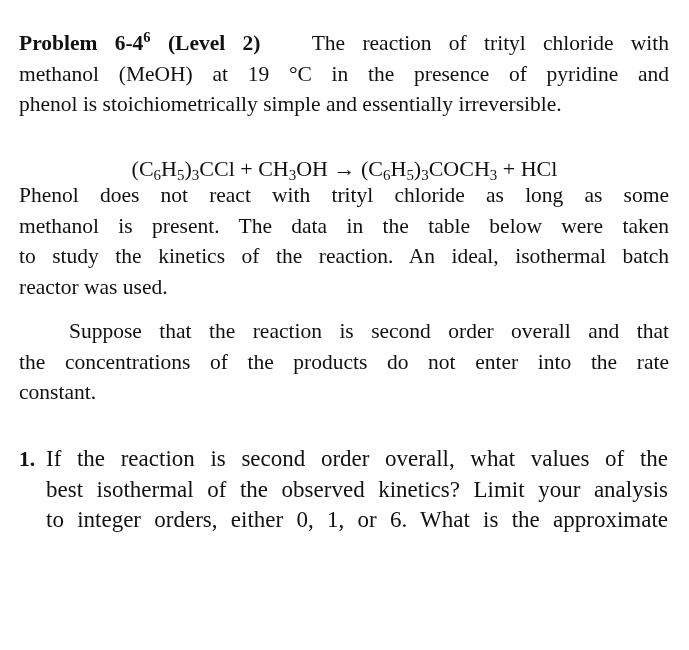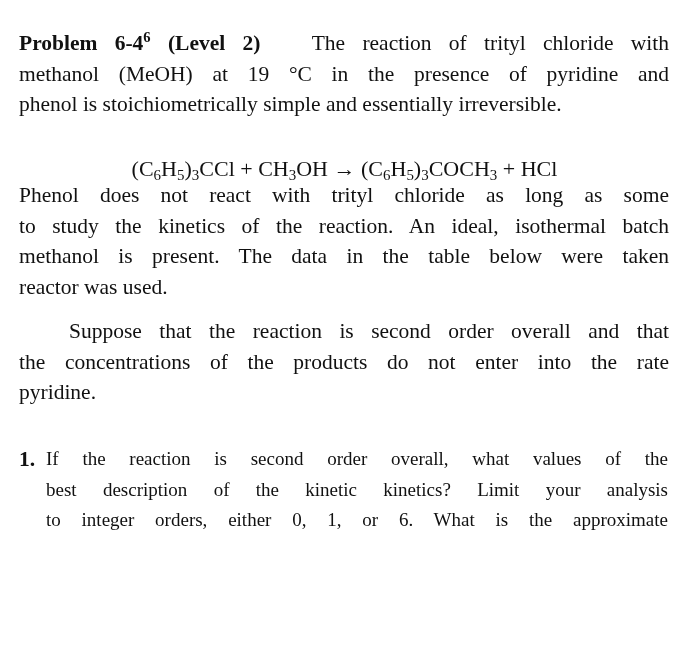--- a/index.html
+++ b/index.html
@@ -7,50 +7,50 @@
   .page { position:relative; width:569px; height:650px;text-decoration:underline; }
   .para { position:absolute; left:19px; width:650px; font-size:21.5px; line-height:30.5px; text-align:justify; }
   .line { display:block; white-space:nowrap; text-align-last:justify; text-align:justify; }
   .line.last { text-align-last:left; }
   .bold { font-weight:bold; }
   .eq { position:absolute; left:0; width:689px; top:143px; text-align:center; font-size:22px;margin-top:13px; }
   sub { font-size:0.68em; vertical-align:-0.25em; line-height:0; }
   sup { font-size:0.68em; vertical-align:0.55em; line-height:0; }
   .indent { padding-left:50px; }
   .qnum { position:absolute; left:19px; font-weight:bold; font-size:21.5px; }
-  .qtext { position:absolute; left:46px; width:622px; font-size:19px; line-height:30.5px; }
+  .qtext { position:absolute; left:46px; width:622px; font-size:23px; line-height:30.5px; }
 </style>
 </head>
 <body>
 
 <div class="page">
 
   <div class="para" style="top:28px;">
     <span class="line"><span class="bold"><span>Problem 6-4</span><sup>6</sup> <span>(Level 2)</span></span>&nbsp;&nbsp; <span>The reaction of trityl chloride with</span></span>
     <span class="line">methanol (MeOH) at 19 °C in the presence of pyridine and</span>
     <span class="line last">phenol is stoichiometrically simple and essentially irreversible.</span>
   </div>
 
   <div class="eq">
     (C<sub>6</sub>H<sub>5</sub>)<sub>3</sub>CCl <span>+</span> CH<sub>3</sub>OH <span>→</span> (C<sub>6</sub>H<sub>5</sub>)<sub>3</sub>COCH<sub>3</sub> <span>+</span> <span>HCl</span>
   </div>
 
   <div class="para" style="top:180px;">
     <span class="line">Phenol does not react with trityl chloride as long as some</span>
+    <span class="line">methanol is present. The data in the table below were taken</span>
     <span class="line">to study the kinetics of the reaction. An ideal, isothermal batch</span>
-    <span class="line">methanol is present. The data in the table below were taken</span>
     <span class="line last">reactor was used.</span>
   </div>
 
   <div class="para" style="top:316px;">
     <span class="line indent">Suppose that the reaction is second order overall and that</span>
     <span class="line">the concentrations of the products do not enter into the rate</span>
-    <span class="line last">pyridine.</span>
+    <span class="line last">constant.</span>
   </div>
 
   <div class="qnum" style="top:444px; line-height:30.5px;">1.</div>
   <div class="qtext" style="top:444px;">
     <span class="line">If the reaction is second order overall, what values of the</span>
-    <span class="line">best description of the kinetic kinetics? Limit your analysis</span>
+    <span class="line">best isothermal of the observed kinetics? Limit your analysis</span>
     <span class="line">to integer orders, either 0, 1, or 6. What is the approximate</span>
   </div>
 
 </div>
 
 </body></html>

